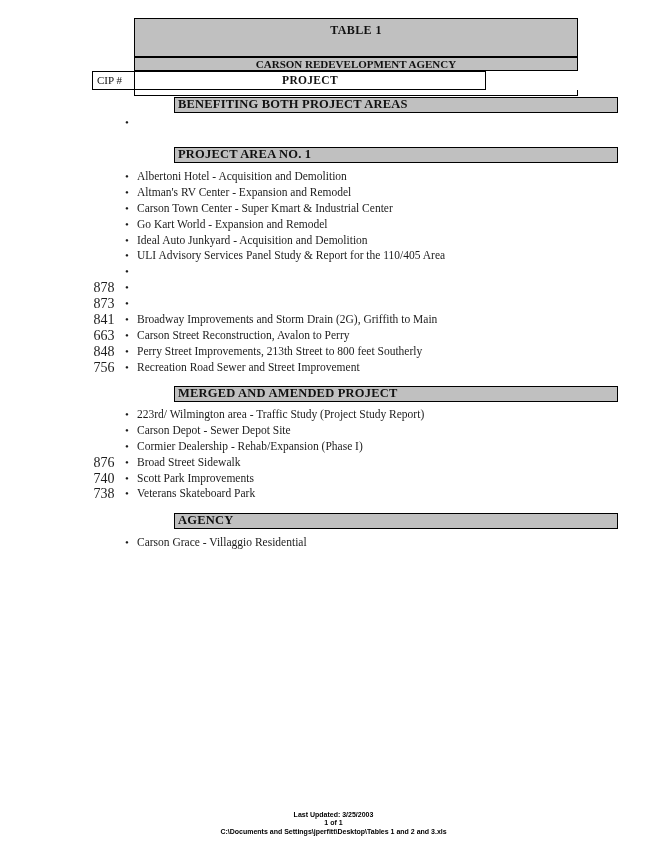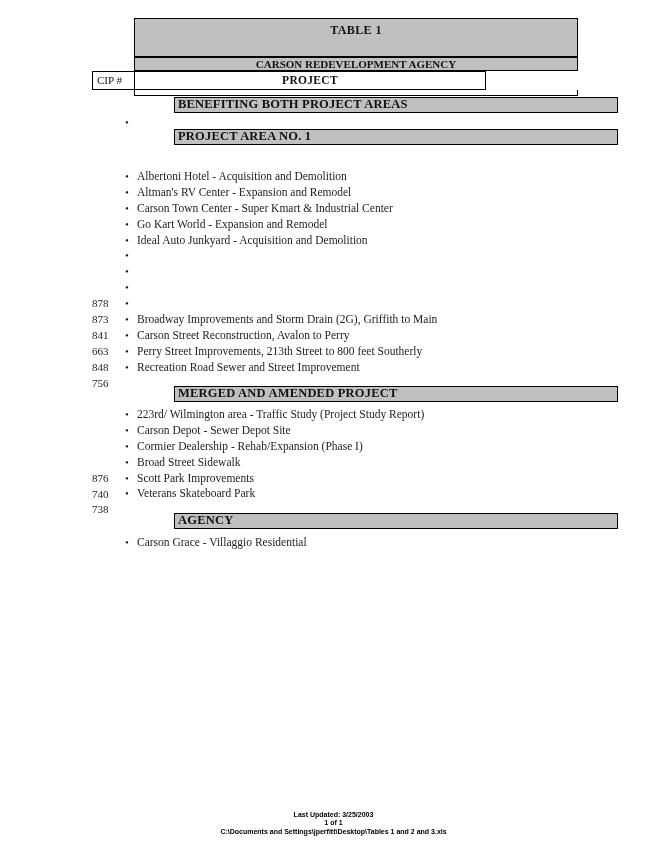--- a/index.html
+++ b/index.html
@@ -33,21 +33,21 @@
   }
   
   .section-bar{
     left:134px;width:444px;height:16px;background:#c0c0c0;
     border:1.5px solid #000;font-weight:bold;font-size:12.5px;line-height:13.5px;
     padding-left:3px;letter-spacing:.2px;white-space:nowrap;margin-left:40px;
   }
   
   .items{left:0;width:667px;}
   .item{position:relative;height:15.9px;line-height:15.9px;font-size:11.5px;color:#1c1c1c;}
-  .item .cip{position:absolute;left:92px;width:24px;text-align:left;font-size:11px;margin-top:16px;}
+  .item .cip{position:absolute;left:92px;width:24px;text-align:center;font-size:14px;}
   .item .bullet{position:absolute;left:125px;font-size:11px;}
   .item .txt{position:absolute;left:137px;white-space:nowrap;}
   
   .footer-line{
     left:0;width:667px;text-align:center;font-family:"Liberation Sans", sans-serif;
     font-weight:bold;font-size:7px;line-height:8px;color:#000;
   }
 </style>
 </head>
 <body>
@@ -63,21 +63,21 @@
   <div class="abs thin-row"></div>
 
   <div class="abs section-bar" style="top:97px">BENEFITING BOTH PROJECT AREAS</div>
   <div class="abs items" style="top:115px">
     <div class="item">
       <span class="cip"></span>
       <span class="bullet">•</span>
     </div>
   </div>
 
-  <div class="abs section-bar" style="top:129px">PROJECT AREA NO. 1</div>
+  <div class="abs section-bar" style="top:147px">PROJECT AREA NO. 1</div>
   <div class="abs items" style="top:169px">
     <div class="item">
       <span class="cip"></span>
       <span class="bullet">•</span>
       <span class="txt">Albertoni Hotel - Acquisition and Demolition</span>
     </div>
     <div class="item">
       <span class="cip"></span>
       <span class="bullet">•</span>
       <span class="txt">Altman's RV Center - Expansion and Remodel</span>
@@ -93,20 +93,21 @@
       <span class="txt">Go Kart World - Expansion and Remodel</span>
     </div>
     <div class="item">
       <span class="cip"></span>
       <span class="bullet">•</span>
       <span class="txt">Ideal Auto Junkyard - Acquisition and Demolition</span>
     </div>
     <div class="item">
       <span class="cip"></span>
       <span class="bullet">•</span>
+      <span class="txt">ULI Advisory Services Panel Study &amp; Report for the 110/405 Area</span>
     </div>
     <div class="item">
       <span class="cip"></span>
       <span class="bullet">•</span>
     </div>
     <div class="item">
       <span class="cip">878</span>
       <span class="bullet">•</span>
     </div>
     <div class="item">

